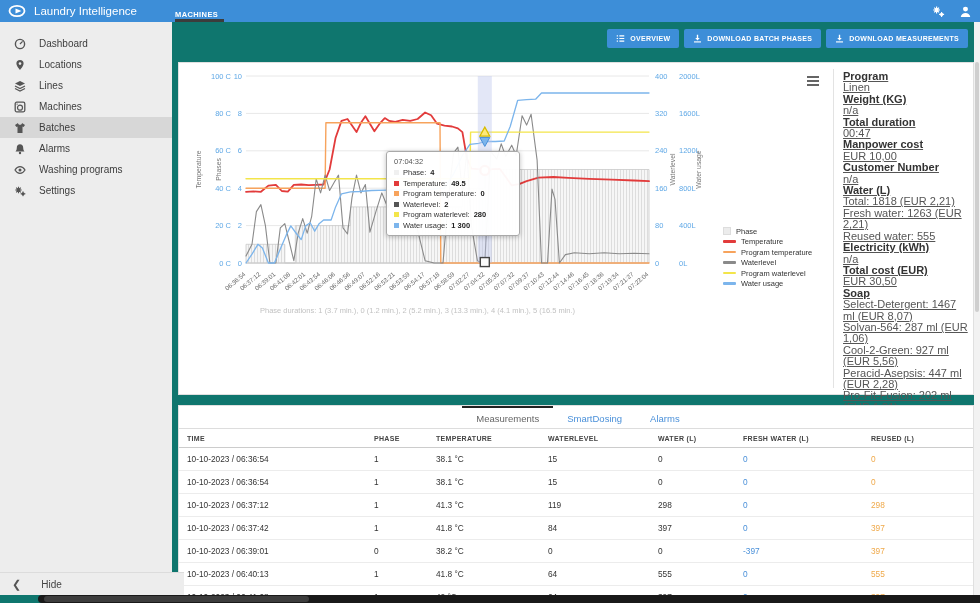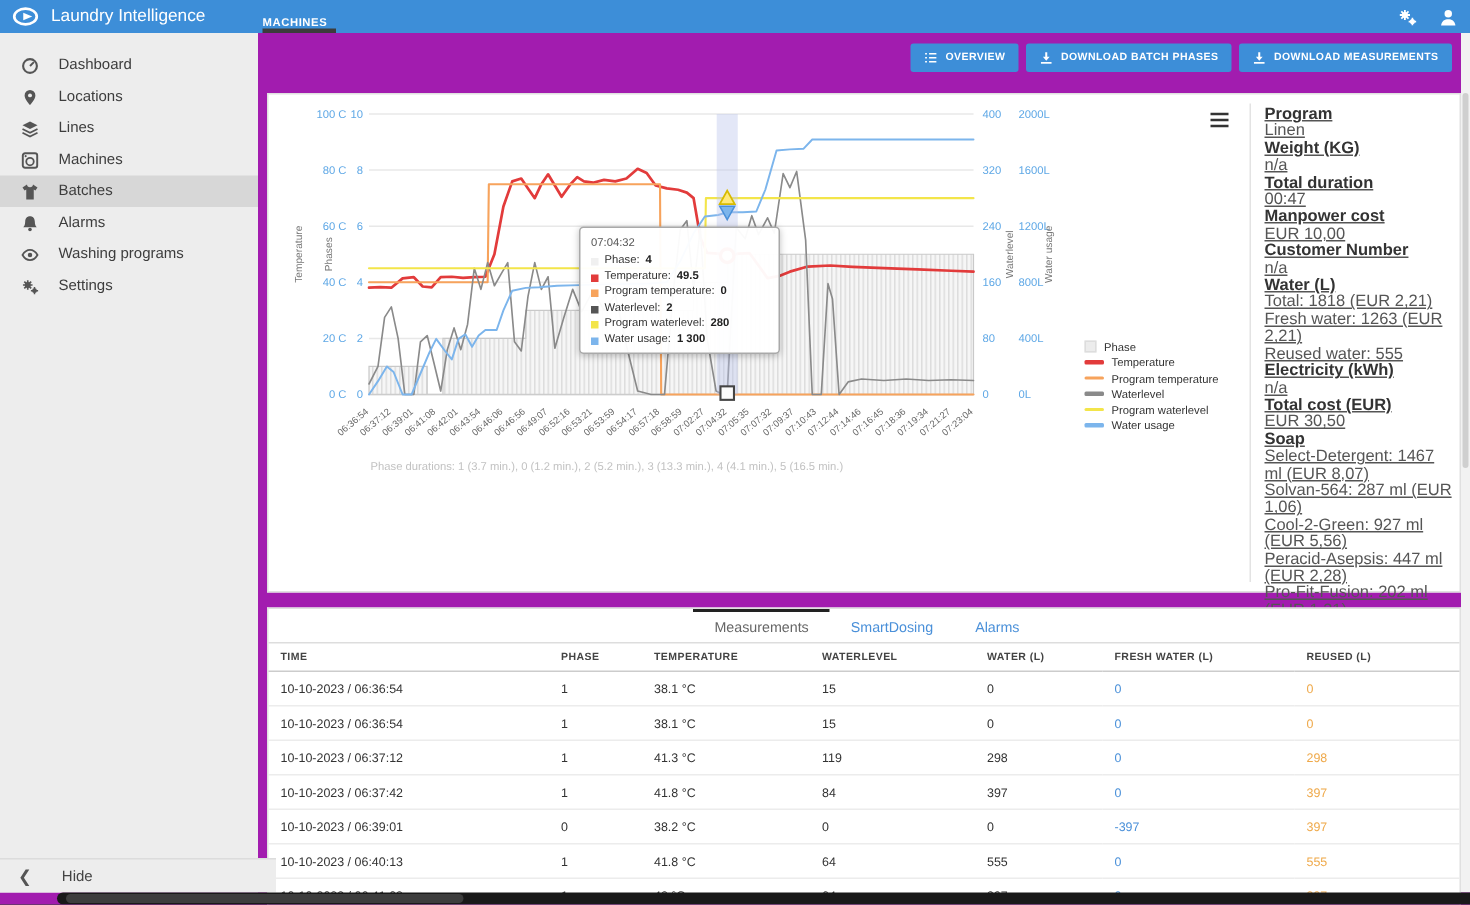--- a/index.html
+++ b/index.html
@@ -1,16 +1,16 @@
 <!DOCTYPE html>
 <html><head>
 <meta charset="utf-8">
 <style>
   html,body{margin:0;padding:0;background:#444;}
-  .app{position:relative;width:980px;height:603px;overflow:hidden;background:#a21caf;
+  .app{position:relative;width:980px;height:603px;overflow:hidden;background:#0f766e;
        font-family:"Liberation Sans",sans-serif;color:#333;}
   
   .header{position:absolute;left:0;top:0;width:980px;height:22px;background:#3d8ed8;display:flex;align-items:center;z-index:30;}
   .brand{display:flex;align-items:center;gap:6px;padding-left:8px;width:160px;}
   .logo-icon{width:20px;height:14px;display:inline-flex;}
   .app-title{color:#fff;font-size:11.5px;white-space:nowrap;}
   .header-tab{position:absolute;left:175px;top:0;height:19px;padding:0 6px 0 0;display:flex;align-items:flex-end;
               color:#fff;font-size:7.5px;font-weight:bold;letter-spacing:.4px;border-bottom:3px solid #3c3c3c;min-width:36px;}
   .header-actions{position:absolute;right:8px;top:0;height:22px;display:flex;align-items:center;gap:14px;}
   .hicon{width:13px;height:13px;display:inline-flex;cursor:pointer;}
@@ -27,32 +27,32 @@
   .toolbar{position:absolute;right:12px;top:29px;display:flex;gap:5px;z-index:5;}
   .btn{background:#3d8ed8;color:#fff;font-size:7px;font-weight:bold;letter-spacing:.3px;border-radius:2px;
        padding:5px 9px;display:flex;align-items:center;gap:5px;cursor:pointer;}
   .bicon{width:9px;height:9px;display:inline-flex;}
   
   .card{position:absolute;background:#fff;border:1px solid #e0e0e0;box-sizing:border-box;}
   .chart-card{left:178px;top:62px;width:796px;height:333px;}
   .bottom-card{left:178px;top:405px;width:796px;height:198px;border-bottom:none;}
   .burger{position:absolute;left:627px;top:10px;width:14px;height:12px;cursor:pointer;}
   .vdivider{position:absolute;left:654px;top:6px;bottom:6px;width:0;border-left:1px solid #e3e3e3;}
-  .caption{position:absolute;left:68px;top:243px;font-size:7.5px;color:#c2c2c2;}
+  .caption{position:absolute;left:81px;top:243px;font-size:7.5px;color:#c2c2c2;}
   
   .legend{position:absolute;left:544px;top:164px;display:flex;flex-direction:column;gap:2.5px;}
   .legend-item{display:flex;align-items:center;gap:5px;font-size:7.5px;color:#333;cursor:pointer;height:8px;}
   .sw-line{width:13px;height:2.5px;border-radius:1px;}
   .sw-box{width:8px;height:8px;background:#ececec;border:1px solid #ddd;box-sizing:border-box;}
   
   .tooltip{position:absolute;left:207px;top:88px;width:118px;background:rgba(255,255,255,.96);
            border:1px solid #a9a9a9;border-radius:3px;box-shadow:0 1px 5px rgba(0,0,0,.25);
            padding:5px 7px;z-index:10;font-size:7.5px;}
   .tt-title{color:#555;margin-bottom:2px;}
-  .tt-row{display:flex;align-items:flex-end;gap:4px;margin-top:1.5px;color:#333;}
+  .tt-row{display:flex;align-items:center;gap:4px;margin-top:1.5px;color:#333;}
   .tt-swatch{width:5px;height:5px;flex:0 0 5px;}
   .tt-val{font-weight:bold;color:#222;}
   
   .program-panel{position:absolute;left:664px;top:8px;width:126px;font-size:11px;line-height:11.4px;color:#555;text-decoration:underline;}
   .pp-label{font-weight:bold;color:#333;}
   
   .tabs{display:flex;border-bottom:1px solid #ddd;height:22px;align-items:stretch;padding-left:4px;justify-content:center;}
   .tab{display:flex;align-items:center;padding:0 14px;font-size:9.5px;color:#4a90d9;cursor:pointer;border-top:2px solid transparent;}
   .tab.active{color:#666;border-top:2px solid #222;}
   table{border-collapse:collapse;table-layout:fixed;width:794px;}

